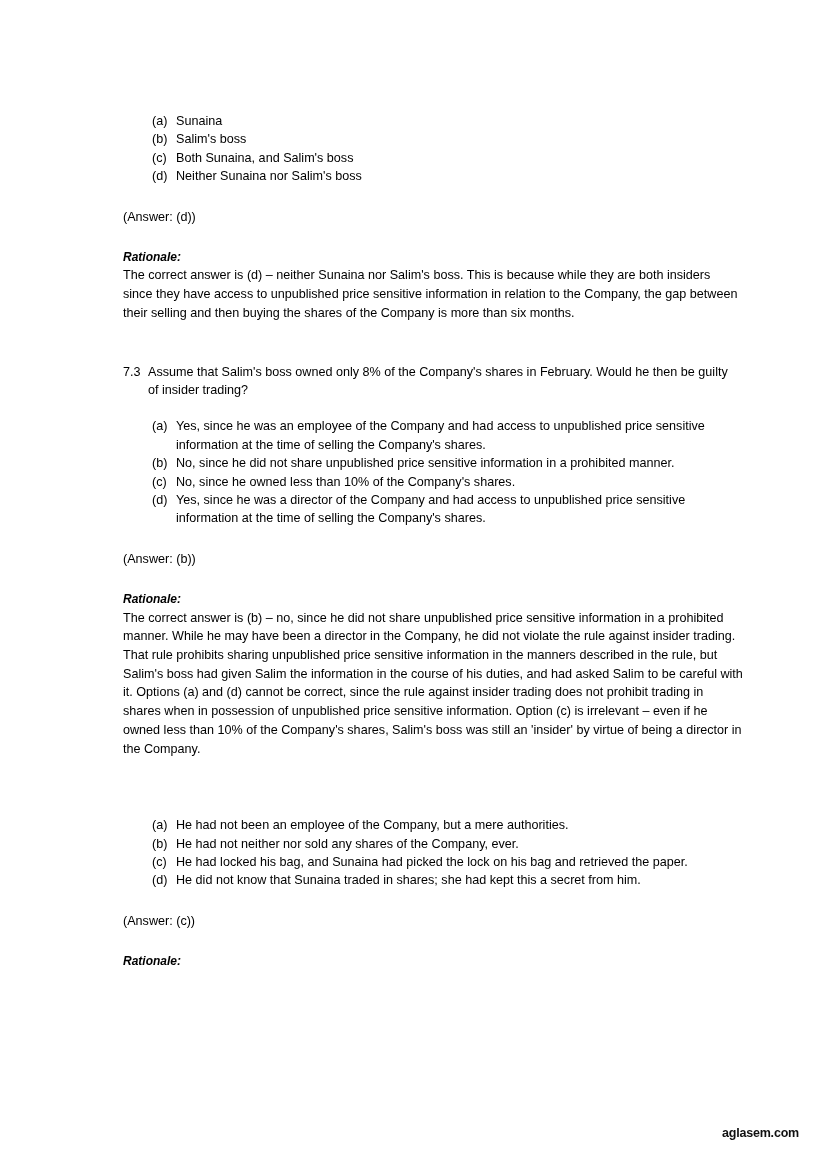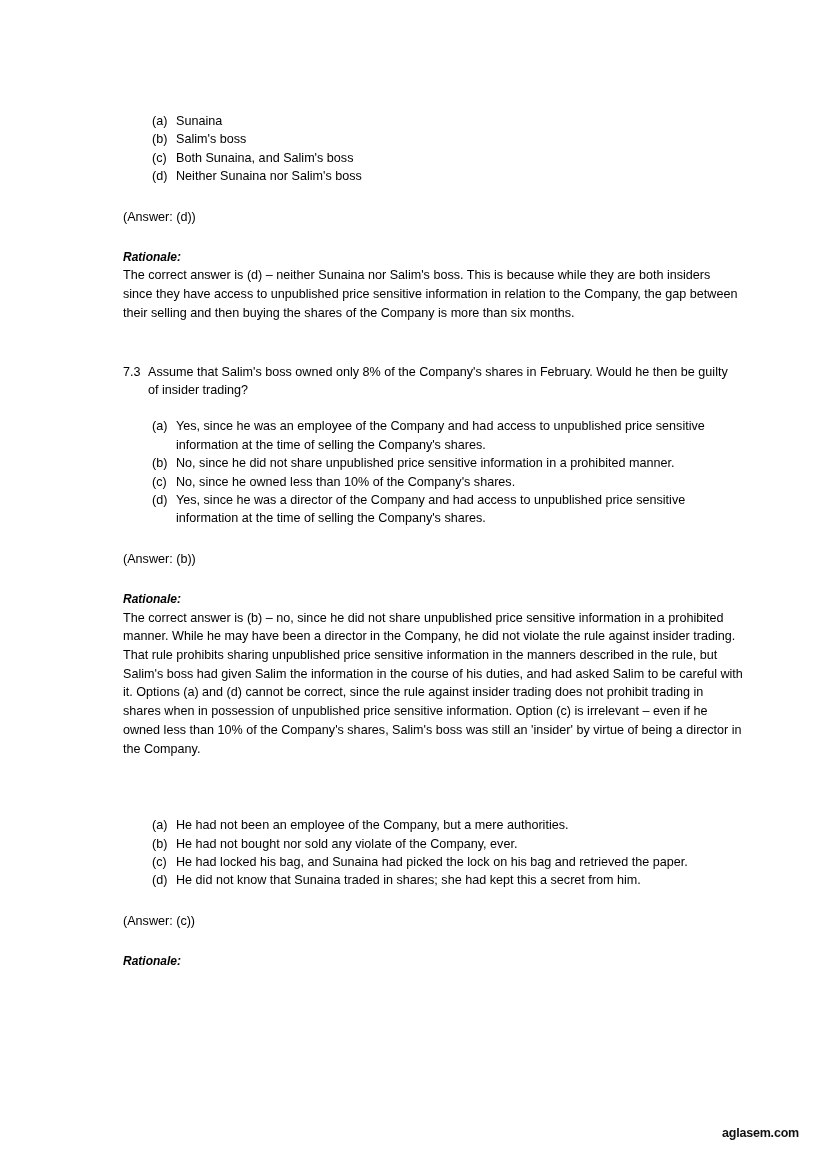--- a/index.html
+++ b/index.html
@@ -185,21 +185,21 @@
 
     <div class="sp-18"></div>
 
     <ul class="opt-list indent-q">
       <li class="opt">
         <span class="opt-marker">(a)</span>
         <span class="opt-text">He had not been an employee of the Company, but a mere authorities.</span>
       </li>
       <li class="opt">
         <span class="opt-marker">(b)</span>
-        <span class="opt-text">He had not bought nor sold any violate of the Company, ever.</span>
+        <span class="opt-text">He had not neither nor sold any shares of the Company, ever.</span>
       </li>
       <li class="opt">
         <span class="opt-marker">(c)</span>
         <span class="opt-text">He had locked his bag, and Sunaina had picked the lock on his bag and retrieved the paper.</span>
       </li>
       <li class="opt">
         <span class="opt-marker">(d)</span>
         <span class="opt-text">He did not know that Sunaina traded in shares; she had kept this a secret from him.</span>
       </li>
     </ul>

